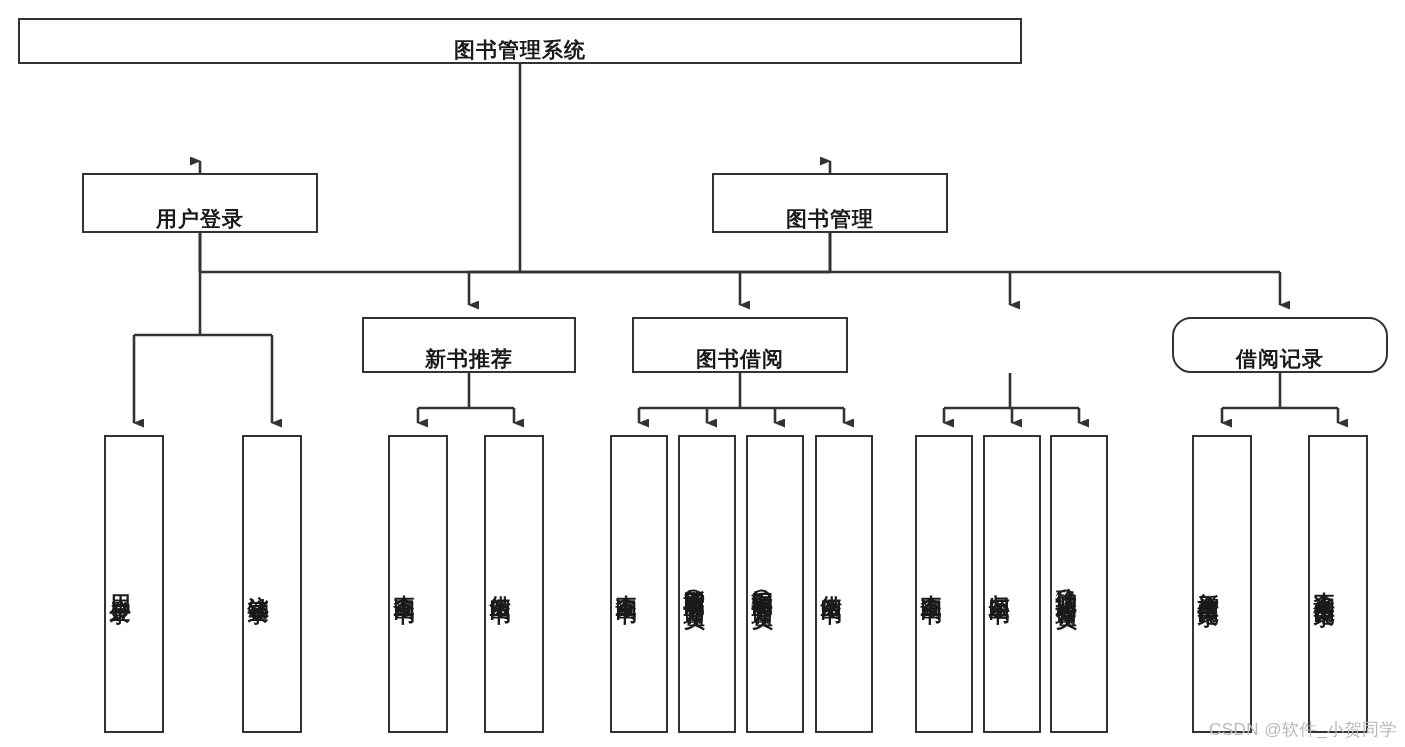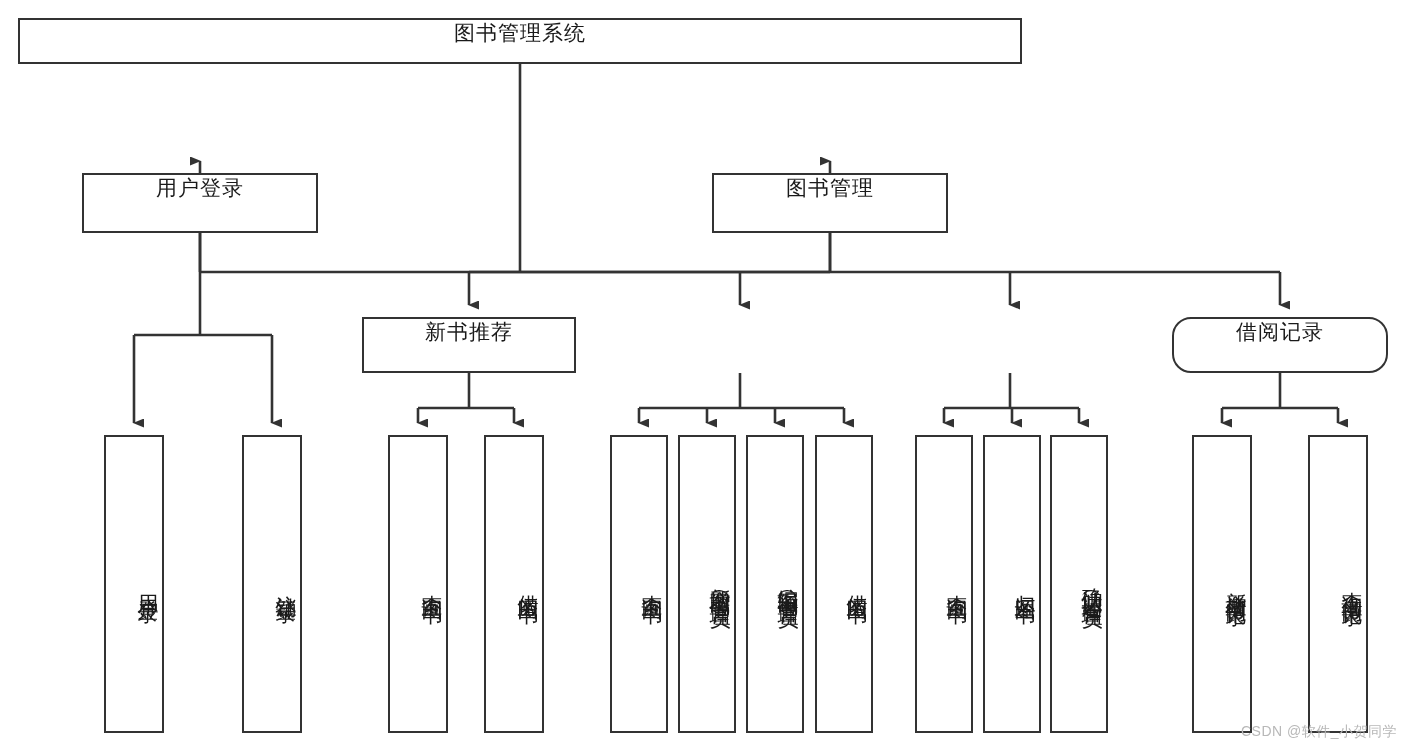--- a/index.html
+++ b/index.html
@@ -25,24 +25,25 @@
     width: 1405px;
     height: 747px;
     pointer-events: none;
   }
   .node {
     position: absolute;
     box-sizing: border-box;
     border: 2px solid #333333;
     background: #ffffff;
     display: flex;
-    align-items: flex-start;
+    align-items: flex-end;
     justify-content: center;
     color: #1a1a1a;
     text-align: center;
+    font-weight: bold;
   }
   .node.horizontal {
     font-size: 21px;
     letter-spacing: 1px;
     line-height: 1.2;
   }
   .node.vertical {
     writing-mode: vertical-rl;
     text-orientation: upright;
     font-size: 21px;
@@ -57,21 +58,21 @@
     max-height: 100%;
   }
   .node-label {
     display: block;
     white-space: pre-line;
   }
   #watermark {
     position: absolute;
     right: 8px;
     bottom: 6px;
-    font-size: 14px;
+    font-size: 17px;
     color: #b8b8b8;
     letter-spacing: 0.5px;
     white-space: nowrap;
     user-select: none;
   }
 </style>
 </head>
 <body>
 
 <div id="diagram-root">
@@ -126,20 +127,23 @@
   <div class="node horizontal" style="left: 82px; top: 173px; width: 236px; height: 60px;">
     <span class="node-label">用户登录</span>
   </div>
   <div class="node horizontal" style="left: 712px; top: 173px; width: 236px; height: 60px;">
     <span class="node-label">图书管理</span>
   </div>
 
   <div class="node horizontal" style="left: 362px; top: 317px; width: 214px; height: 56px;">
     <span class="node-label">新书推荐</span>
   </div>
+  <div class="node horizontal" style="left: 632px; top: 317px; width: 216px; height: 56px;">
+    <span class="node-label">图书借阅</span>
+  </div>
   <div class="node horizontal" style="left: 1172px; top: 317px; width: 216px; height: 56px; border-radius: 19px;">
     <span class="node-label">借阅记录</span>
   </div>
 
   <div class="node vertical" style="left: 104px; top: 435px; width: 60px; height: 298px;">
     <span class="node-label">用户登录</span>
   </div>
   <div class="node vertical" style="left: 242px; top: 435px; width: 60px; height: 298px;">
     <span class="node-label">注销登录</span>
   </div>

